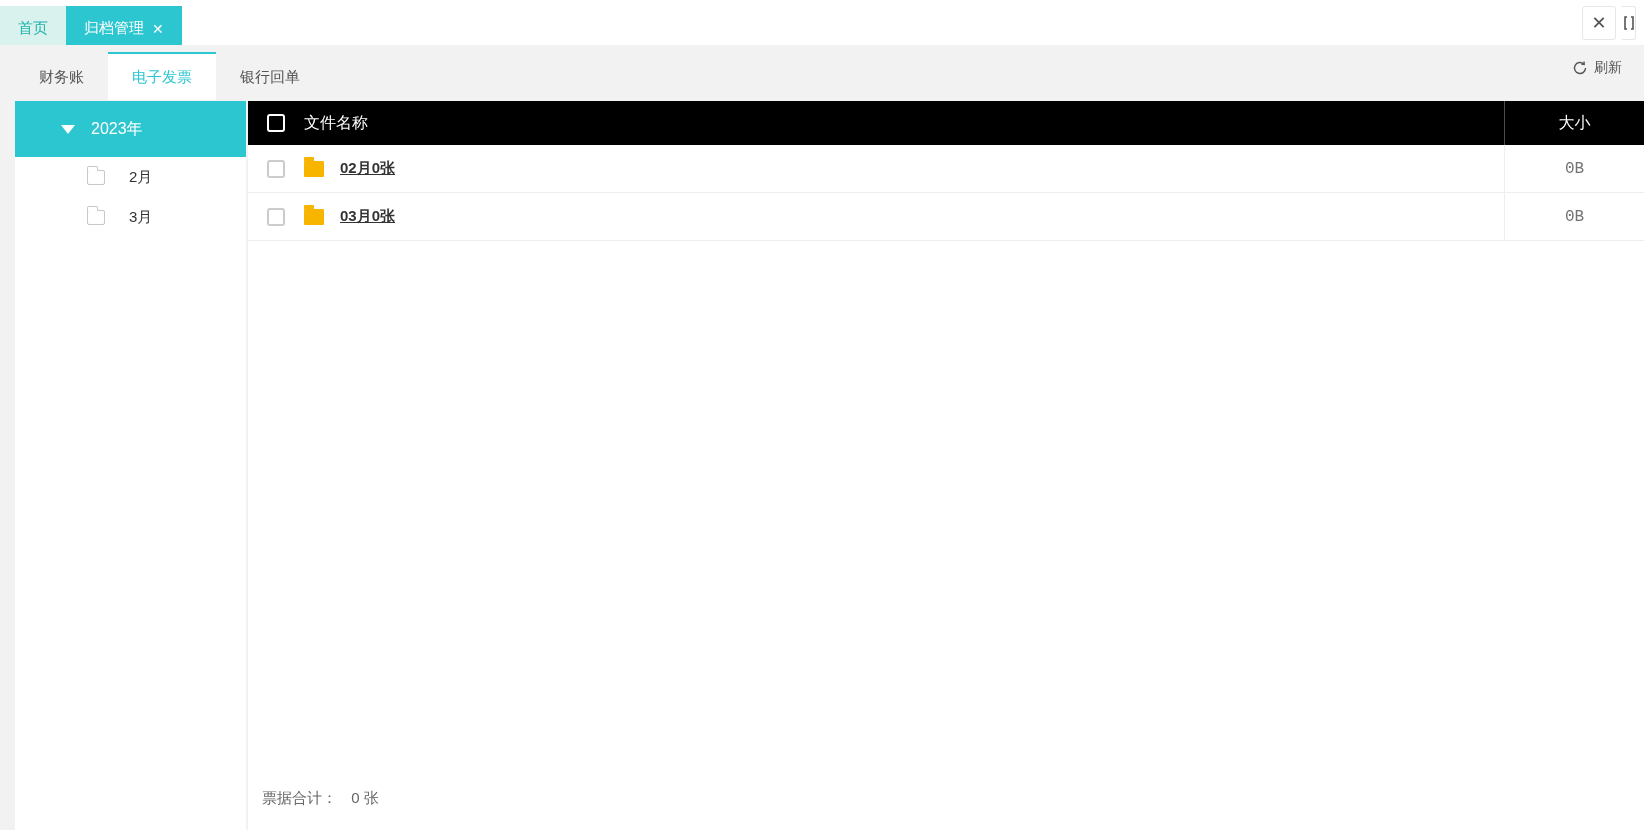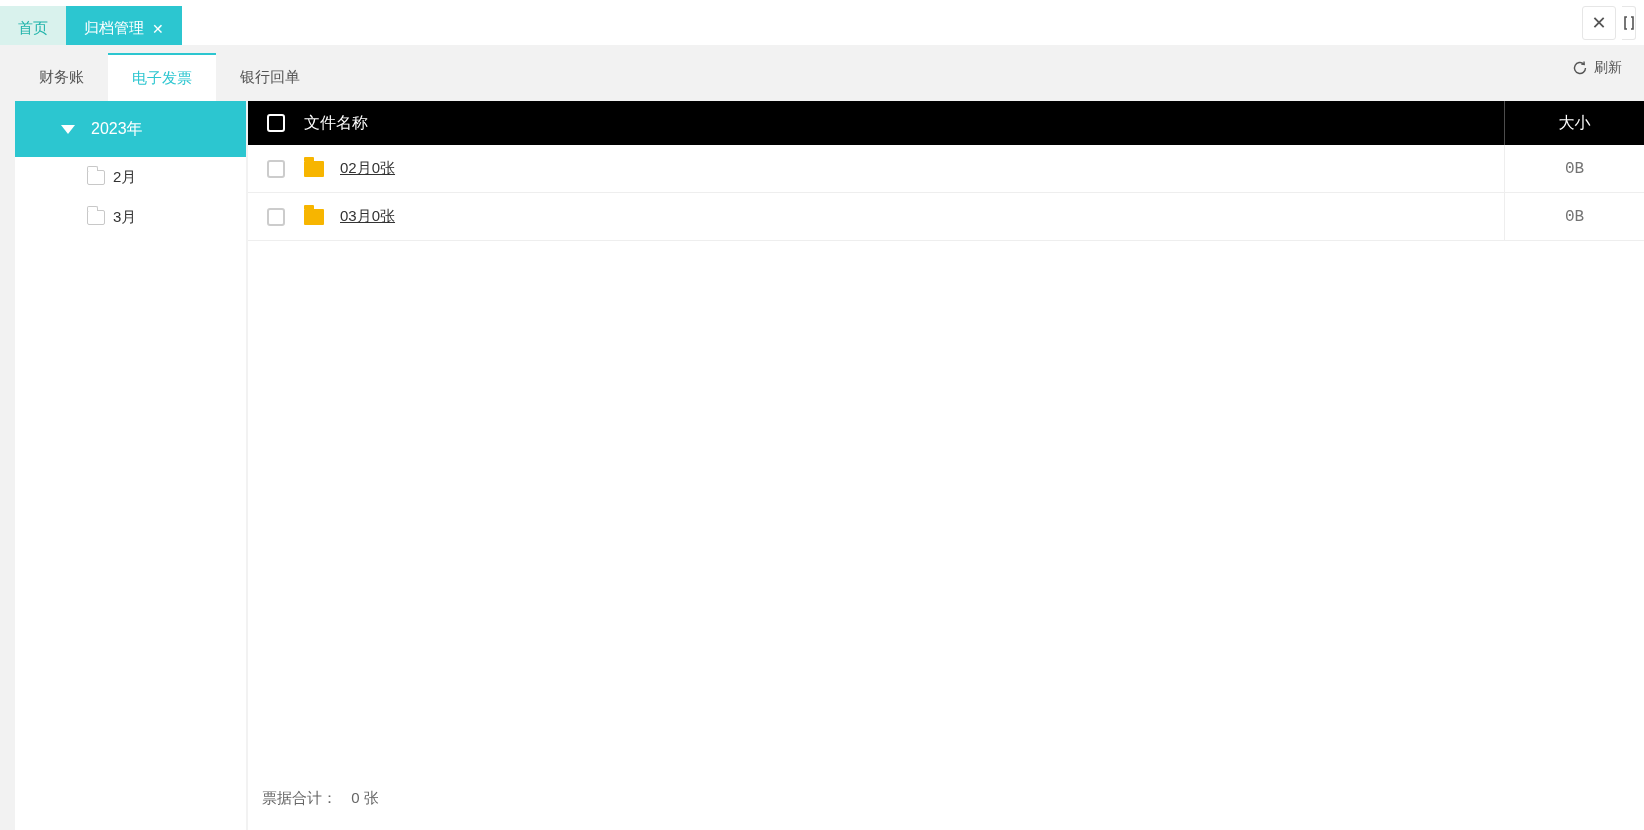--- a/index.html
+++ b/index.html
@@ -70,21 +70,21 @@
     }
     
     .content-wrap {
       background: #f2f2f2;
       padding: 0;
       height: calc(830px - 45px);
       position: relative;
     }
     .sub-tab-row {
       display: flex;
-      align-items: flex-end;
+      align-items: center;
       height: 56px;
       padding-left: 15px;
       position: relative;
     }
     .sub-tab {
       height: 48px;
       padding: 0 24px;
       display: flex;
       align-items: center;
       font-size: 15px;
@@ -143,21 +143,21 @@
     .tree-yr .tree-arrow { border-top-color: #fff; left: 46px; }
     .tree-yr-label { margin-left: 34px; }
     .tree-month {
       height: 40px;
       display: flex;
       align-items: center;
       padding-left: 72px;
       font-size: 15px;
       color: #333;
       cursor: pointer;
-      gap: 8px;
+      gap: 24px;
     }
     .folder-outline-icon {
       width: 18px; height: 15px;
       border: 1.5px solid #c8c8c8;
       border-radius: 2px;
       position: relative;
     }
     .folder-outline-icon::before {
       content: "";
       position: absolute;
@@ -216,20 +216,21 @@
       top: -4px; left: 0;
       width: 10px; height: 4px;
       background: #f7b500;
       border-radius: 1px 1px 0 0;
     }
     .file-link {
       color: #333;
       text-decoration: underline;
       font-size: 15px;
       cursor: pointer;
+      font-weight: bold;
     }
     .name-cell { display: flex; align-items: center; padding-left: 0; }
     .footer-summary {
       position: absolute;
       bottom: 22px;
       left: 14px;
       font-size: 15px;
       color: #666;
       text-align: center;
     }

